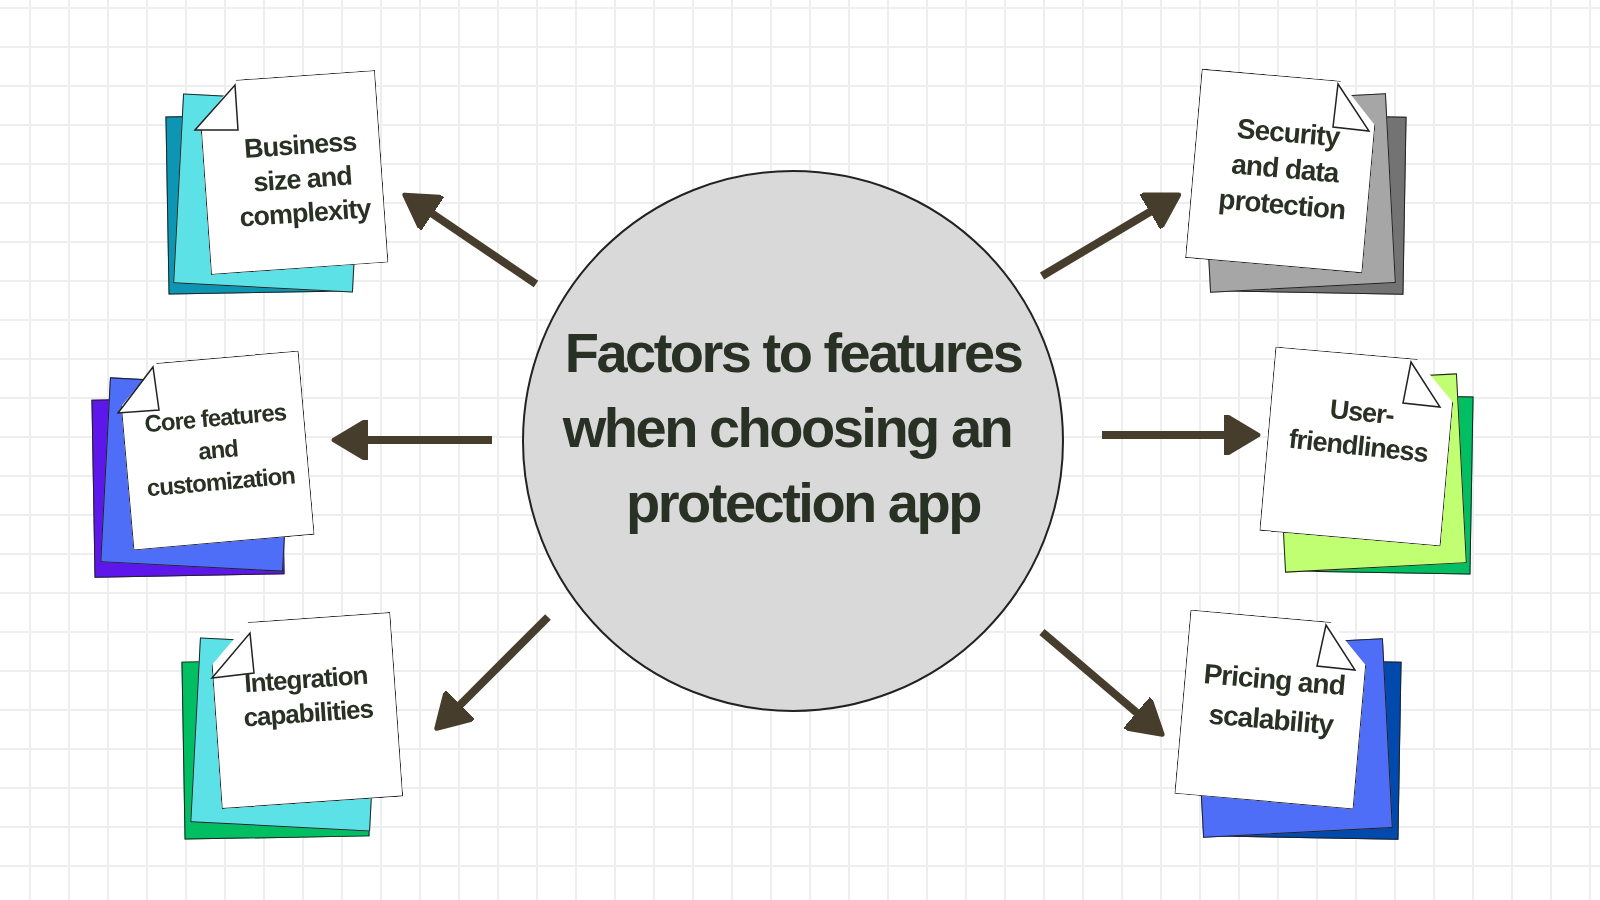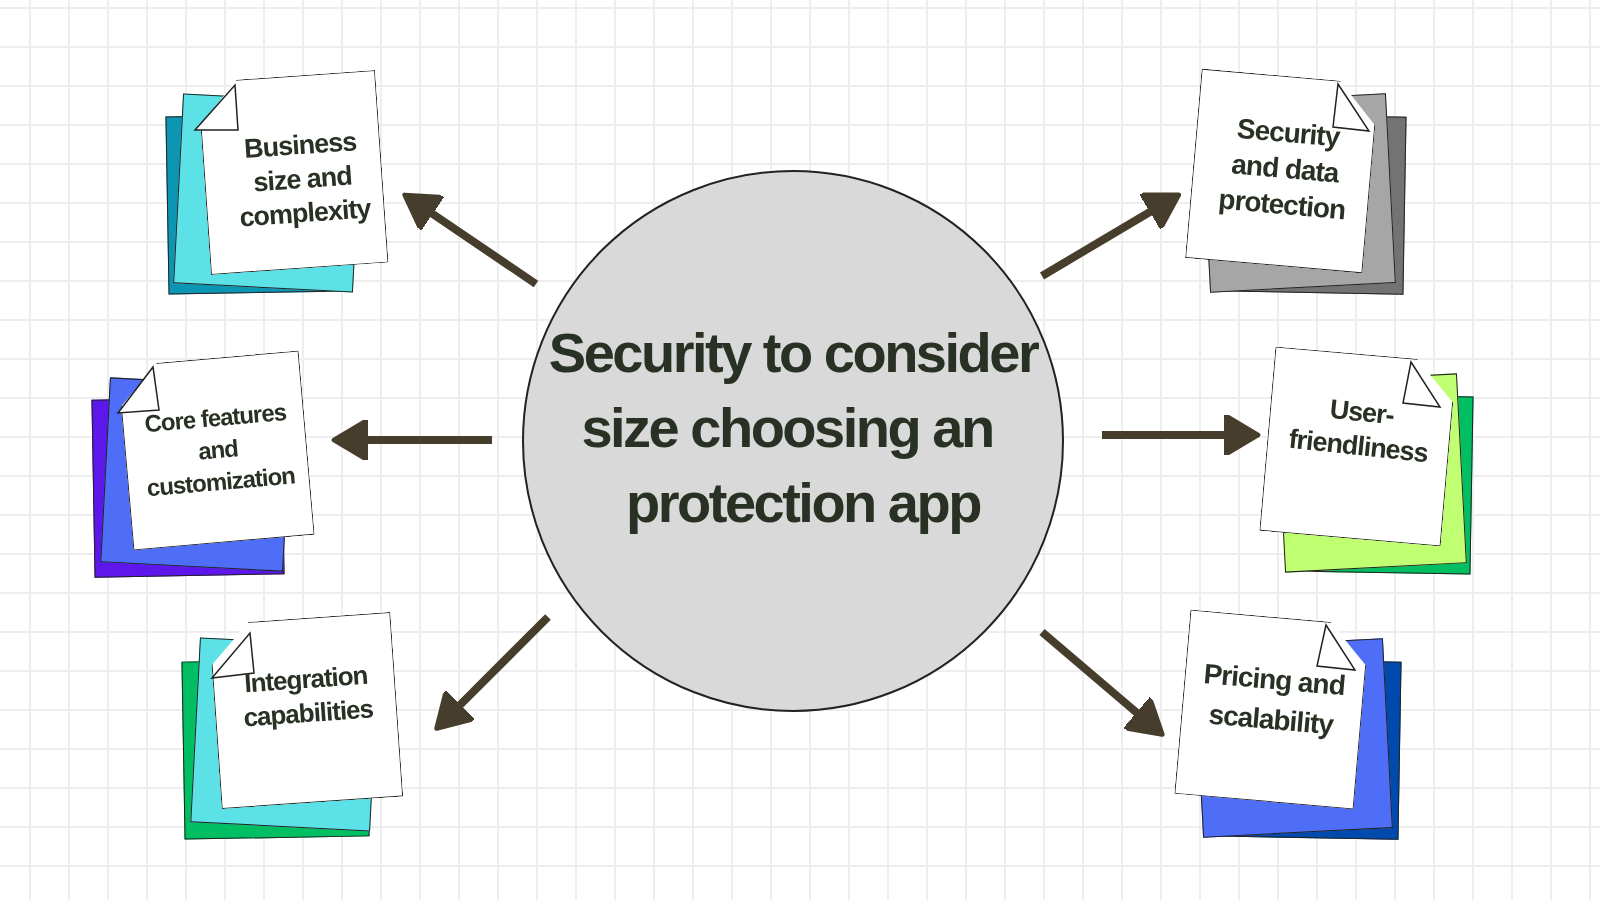--- a/index.html
+++ b/index.html
@@ -52,22 +52,22 @@
       <line x1="492" y1="440" x2="350" y2="440" marker-end="url(#ah)"></line>
       <line x1="548" y1="617" x2="448" y2="717" marker-end="url(#ah)"></line>
       <line x1="1042" y1="276" x2="1165" y2="203" marker-end="url(#ah)"></line>
       <line x1="1102" y1="435" x2="1242" y2="435" marker-end="url(#ah)"></line>
       <line x1="1042" y1="632" x2="1150" y2="724" marker-end="url(#ah)"></line>
     </g>
   </svg>
 
   <div class="center-circle"></div>
   <div class="center-title">
-    <span>Security to consider</span>
-    <span style="margin-left:-12px">size choosing an</span>
+    <span>Factors to features</span>
+    <span style="margin-left:-12px">when choosing an</span>
     <span style="margin-left:20px">protection app</span>
   </div>
 
   <div class="note-group" style="left:160px;top:60px;width:250px;height:245px;">
     <div class="sheet" style="left:7px;top:55px;width:180px;height:178px;background:#0d96b3;transform:rotate(-1deg);"></div>
     <div class="sheet" style="left:18px;top:38px;width:180px;height:190px;background:#5ce1e6;transform:rotate(3deg);"></div>
     <div class="sheet" style="left:44px;top:16px;width:178px;height:193px;background:#fff;transform:rotate(-4deg);clip-path:polygon(0 22%,22% 0,100% 0,100% 100%,0 100%);"></div>
     <svg style="position:absolute;left:0;top:0;" width="250" height="245">
       <path d="M35,70 L75,25 L78,70 Z" fill="#fff" stroke="#222" stroke-width="1.5"></path>
     </svg>

